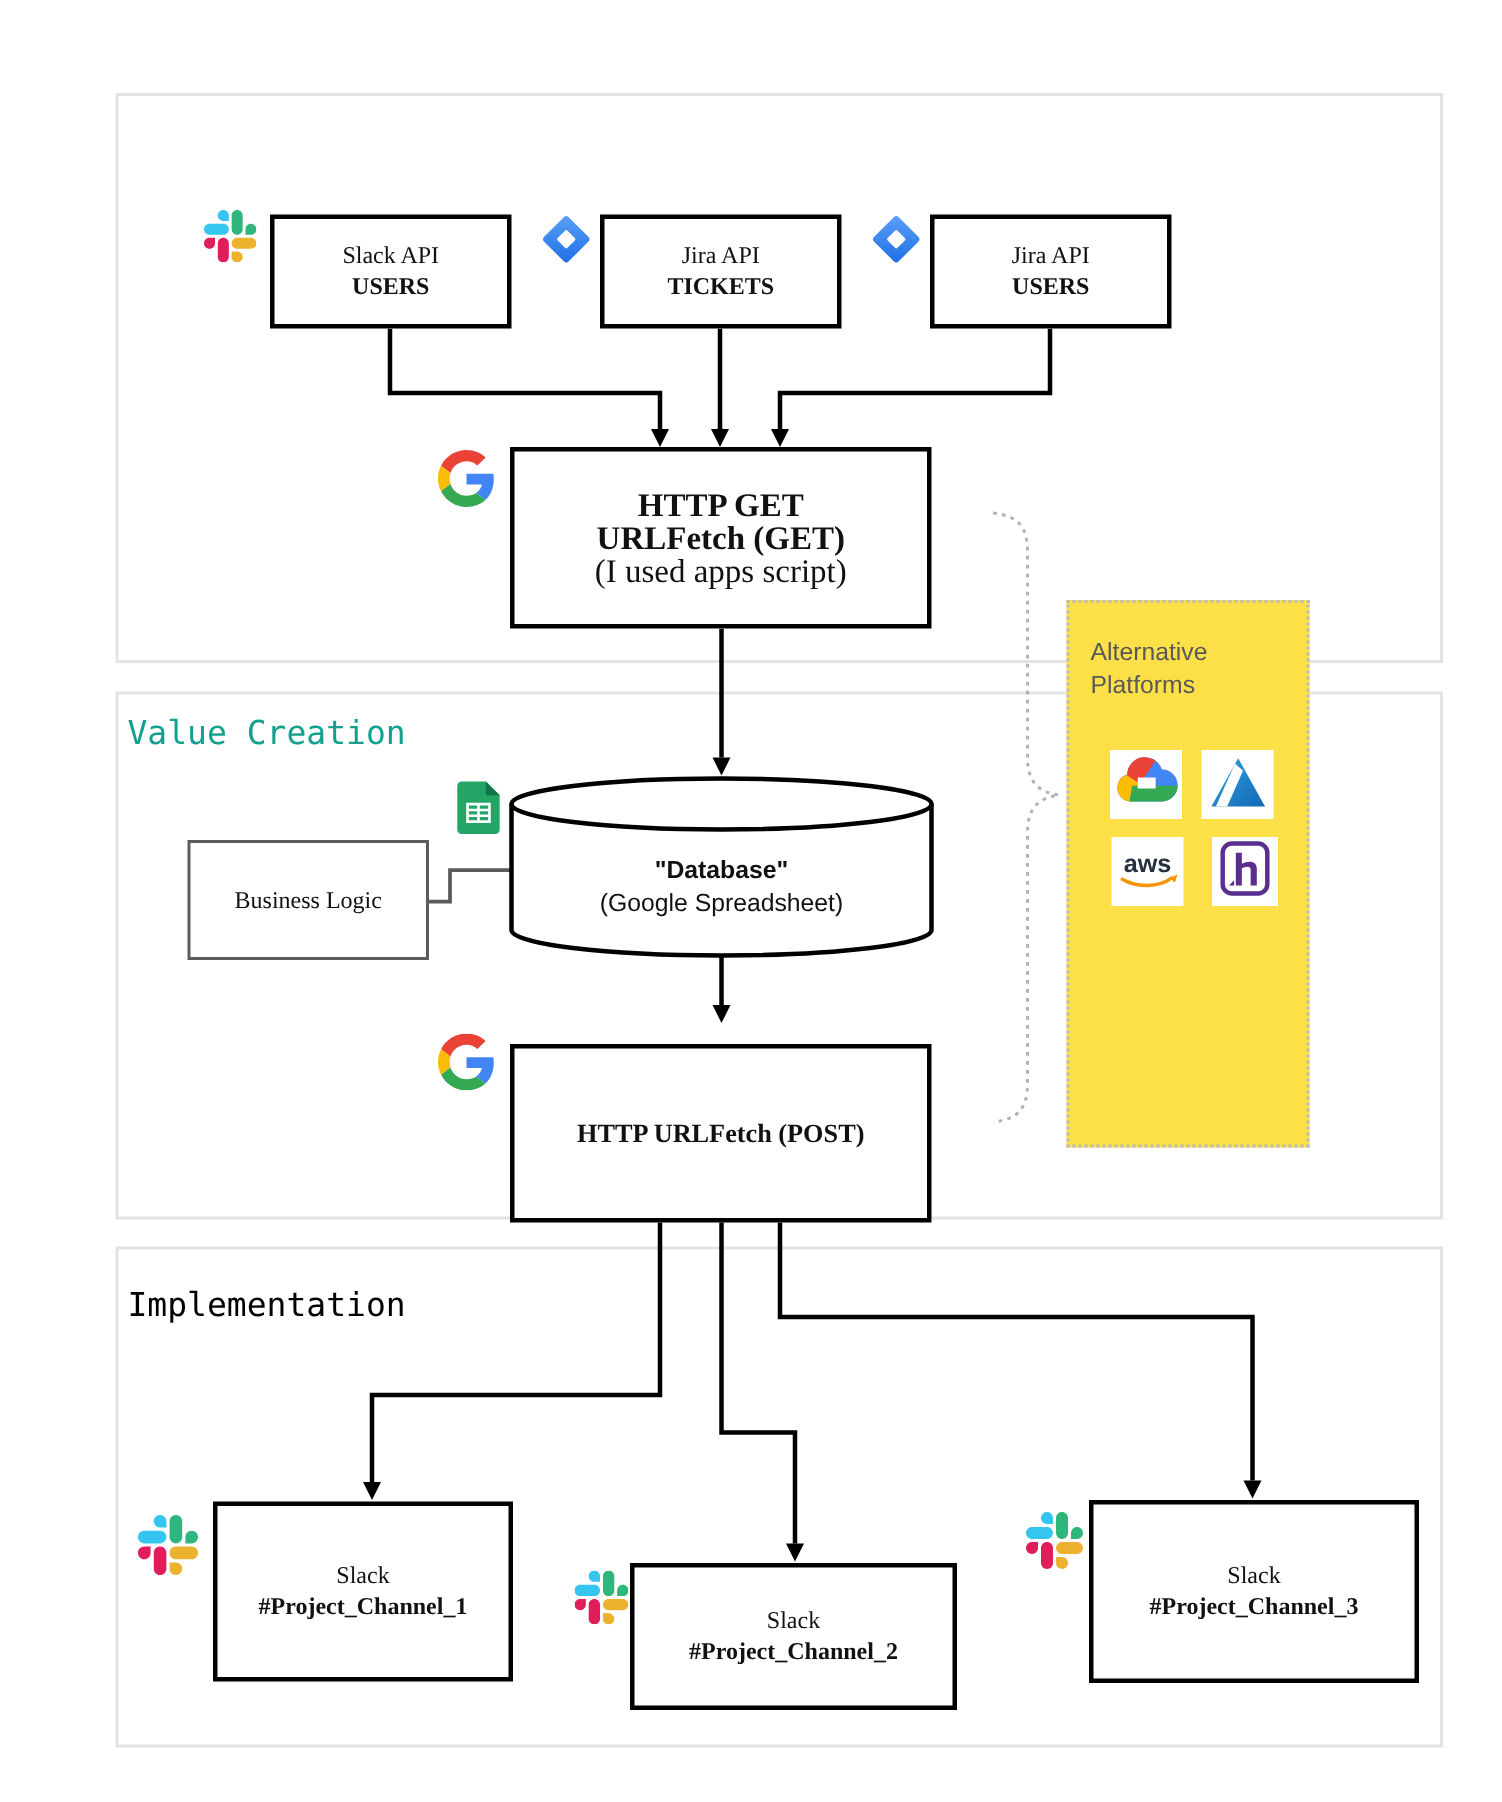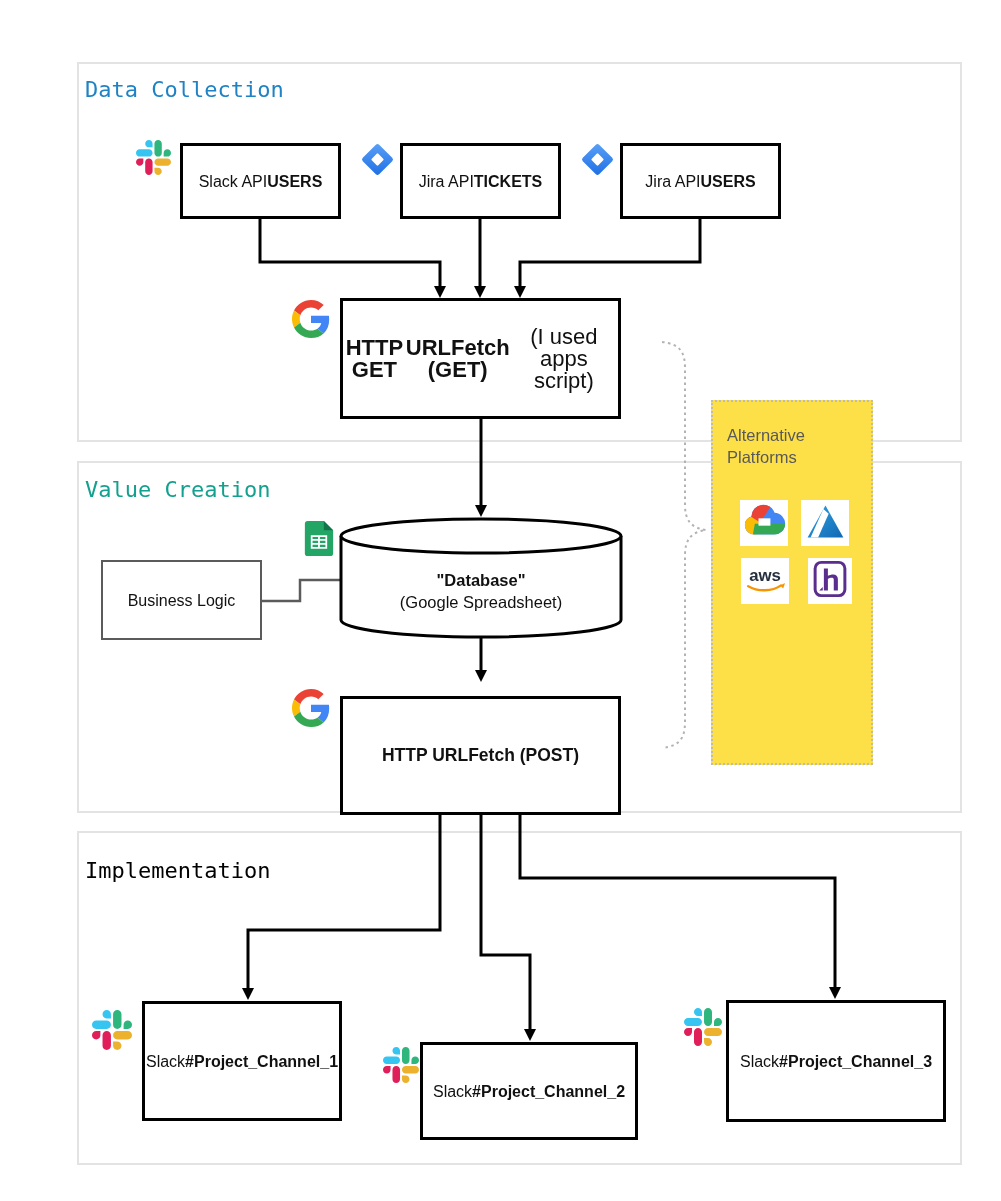--- a/index.html
+++ b/index.html
@@ -2,24 +2,24 @@
 <html><head>
 <meta charset="utf-8">
 <style>
   html,body{margin:0;padding:0;background:#fff;}
   #canvas{position:relative;width:1001px;height:1201px;background:#fff;overflow:hidden;
           font-family:"Liberation Sans",sans-serif;color:#111;}
   .section{position:absolute;border:2px solid #e3e3e3;background:#fff;box-sizing:border-box;}
   .sec-title{position:absolute;font-family:"DejaVu Sans Mono",monospace;font-size:22px;font-weight:500;}
   .overlay{position:absolute;left:0;top:0;pointer-events:none;}
   .node{position:absolute;border:3px solid #000;background:#fff;box-sizing:border-box;
-        display:flex;align-items:center;justify-content:center;
-        text-align:center;font-size:16px;line-height:21px;}
+        display:flex;flex-direction:column;align-items:center;justify-content:center;
+        text-align:center;font-size:16px;line-height:21px;font-family:Liberation Serif, serif;}
   .node .b{font-weight:bold;}
-  .gray{border:2.5px solid #5b5b5b;}
+  .gray{border:2.5px solid #5b5b5b;margin-left:24px;}
   .dbtext{position:absolute;display:flex;flex-direction:column;align-items:center;justify-content:center;
           text-align:center;font-size:16.5px;line-height:22px;}
   .icon{position:absolute;}
   .ap-panel{position:absolute;left:711px;top:400px;width:162px;height:365px;background:#fde047;
             border:2px dotted #bcbcbc;box-sizing:border-box;}
   .ap-title{position:absolute;left:14px;top:22px;font-size:16.5px;line-height:22px;color:#595959;}
   .pf-tile{position:absolute;width:48px;height:46px;background:#fff;display:flex;
            align-items:flex-start;justify-content:center;}
   .pf-tile svg{display:block;}
 </style>
@@ -83,21 +83,20 @@
         <path fill="#5A2E8F" d="M17 12h4.6v8.3c1.8-.8 3.9-1.5 6-1.5 3.3 0 5.4 2 5.4 5.3V37h-4.7V24.8c0-1.5-.9-2.2-2.3-2.2-1.6 0-3.2.6-4.4 1.2V37H17z"></path>
         <path fill="#5A2E8F" d="M11.8 37l3.9-4v4z"></path>
       </symbol>
     </defs>
   </svg>
 
   <div class="section" style="left:77px;top:62px;width:885px;height:380px"></div>
   <div class="section" style="left:77px;top:461px;width:885px;height:352px"></div>
   <div class="section" style="left:77px;top:831px;width:885px;height:334px"></div>
 
-  <div class="sec-title" style="left:85px;top:77px;color:#1e82c4">Data Collection</div>
   <div class="sec-title" style="left:85px;top:477px;color:#12a18e">Value Creation</div>
   <div class="sec-title" style="left:85px;top:858px;color:#000000">Implementation</div>
 
   <div class="ap-panel">
     <div class="ap-title">
       <div>Alternative</div>
       <div>Platforms</div>
     </div>
     <div class="pf-tile" style="left:27px;top:98px">
       <svg width="44" height="44">

